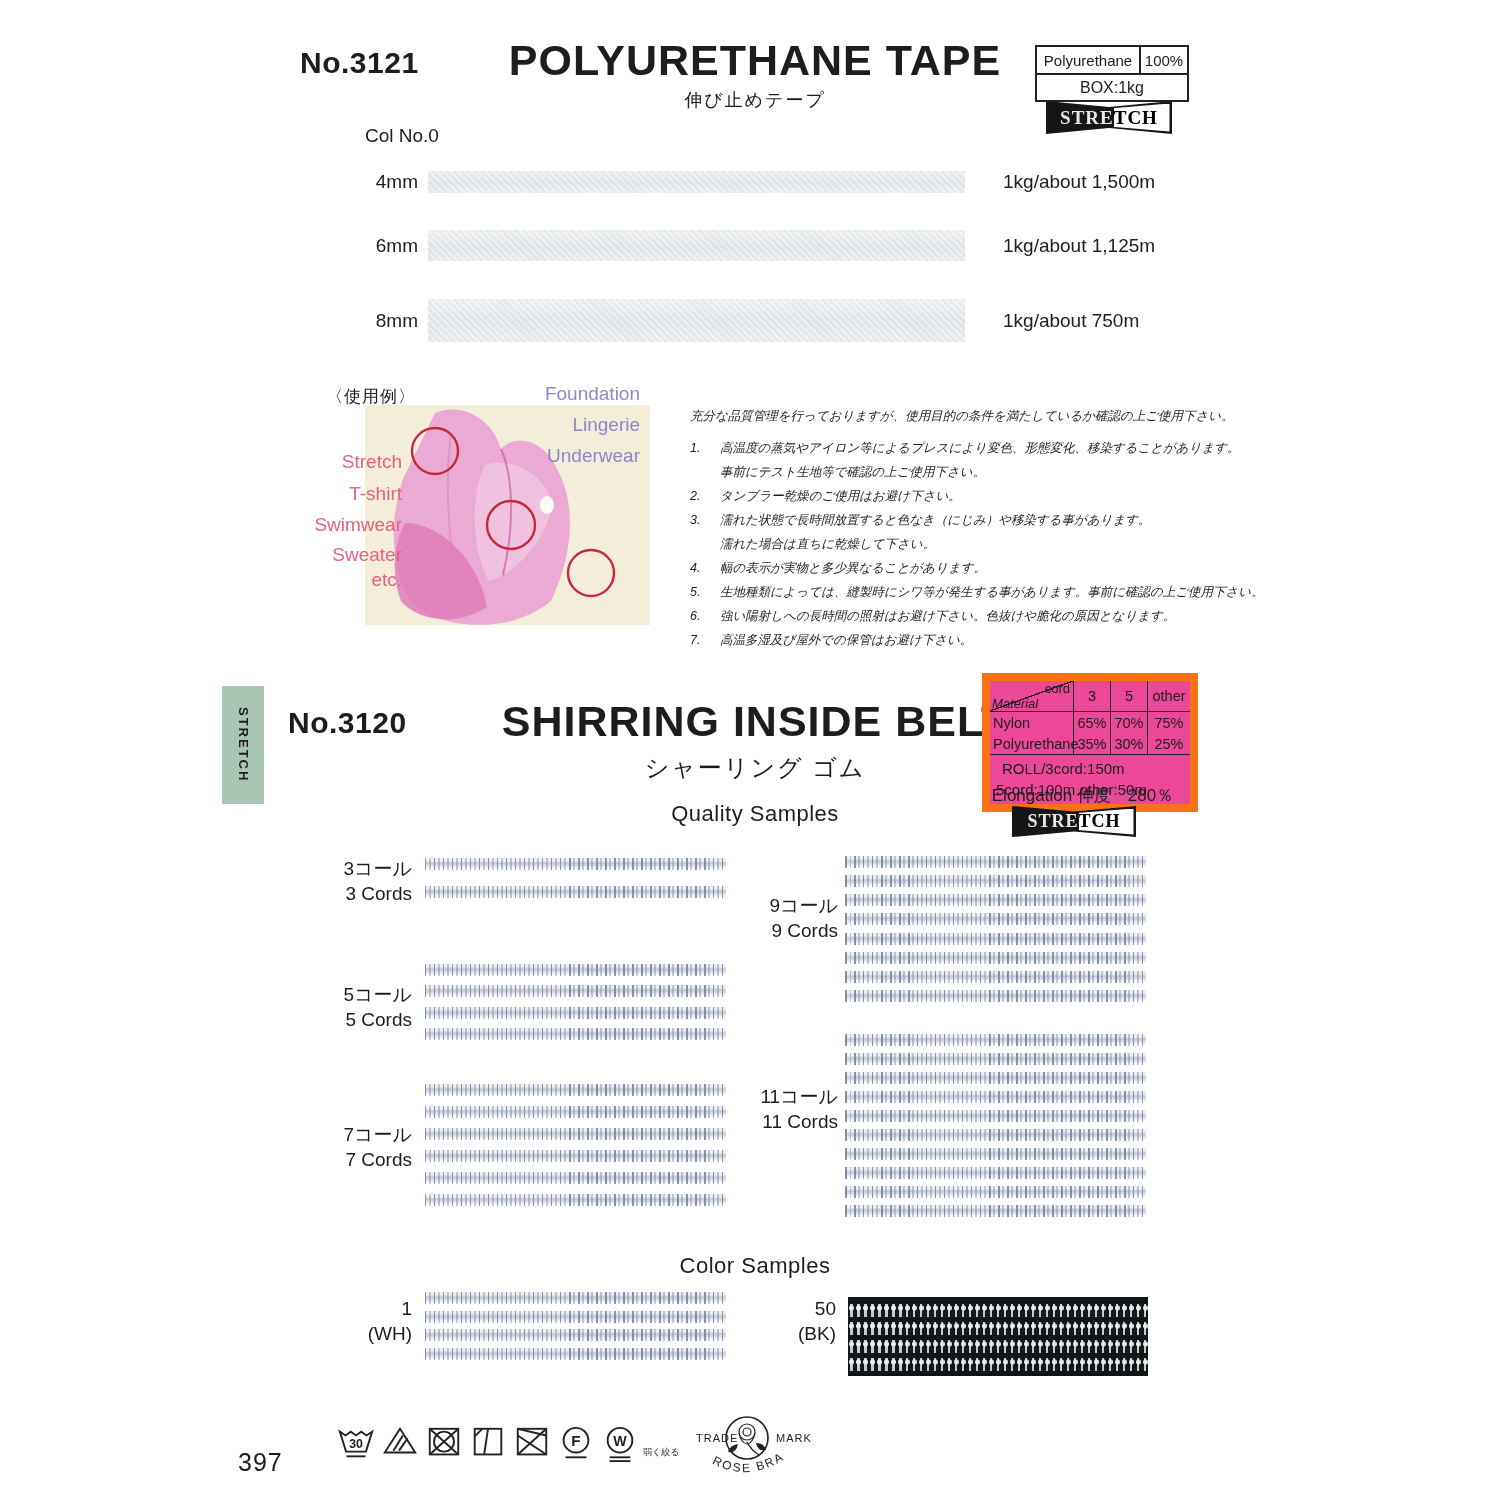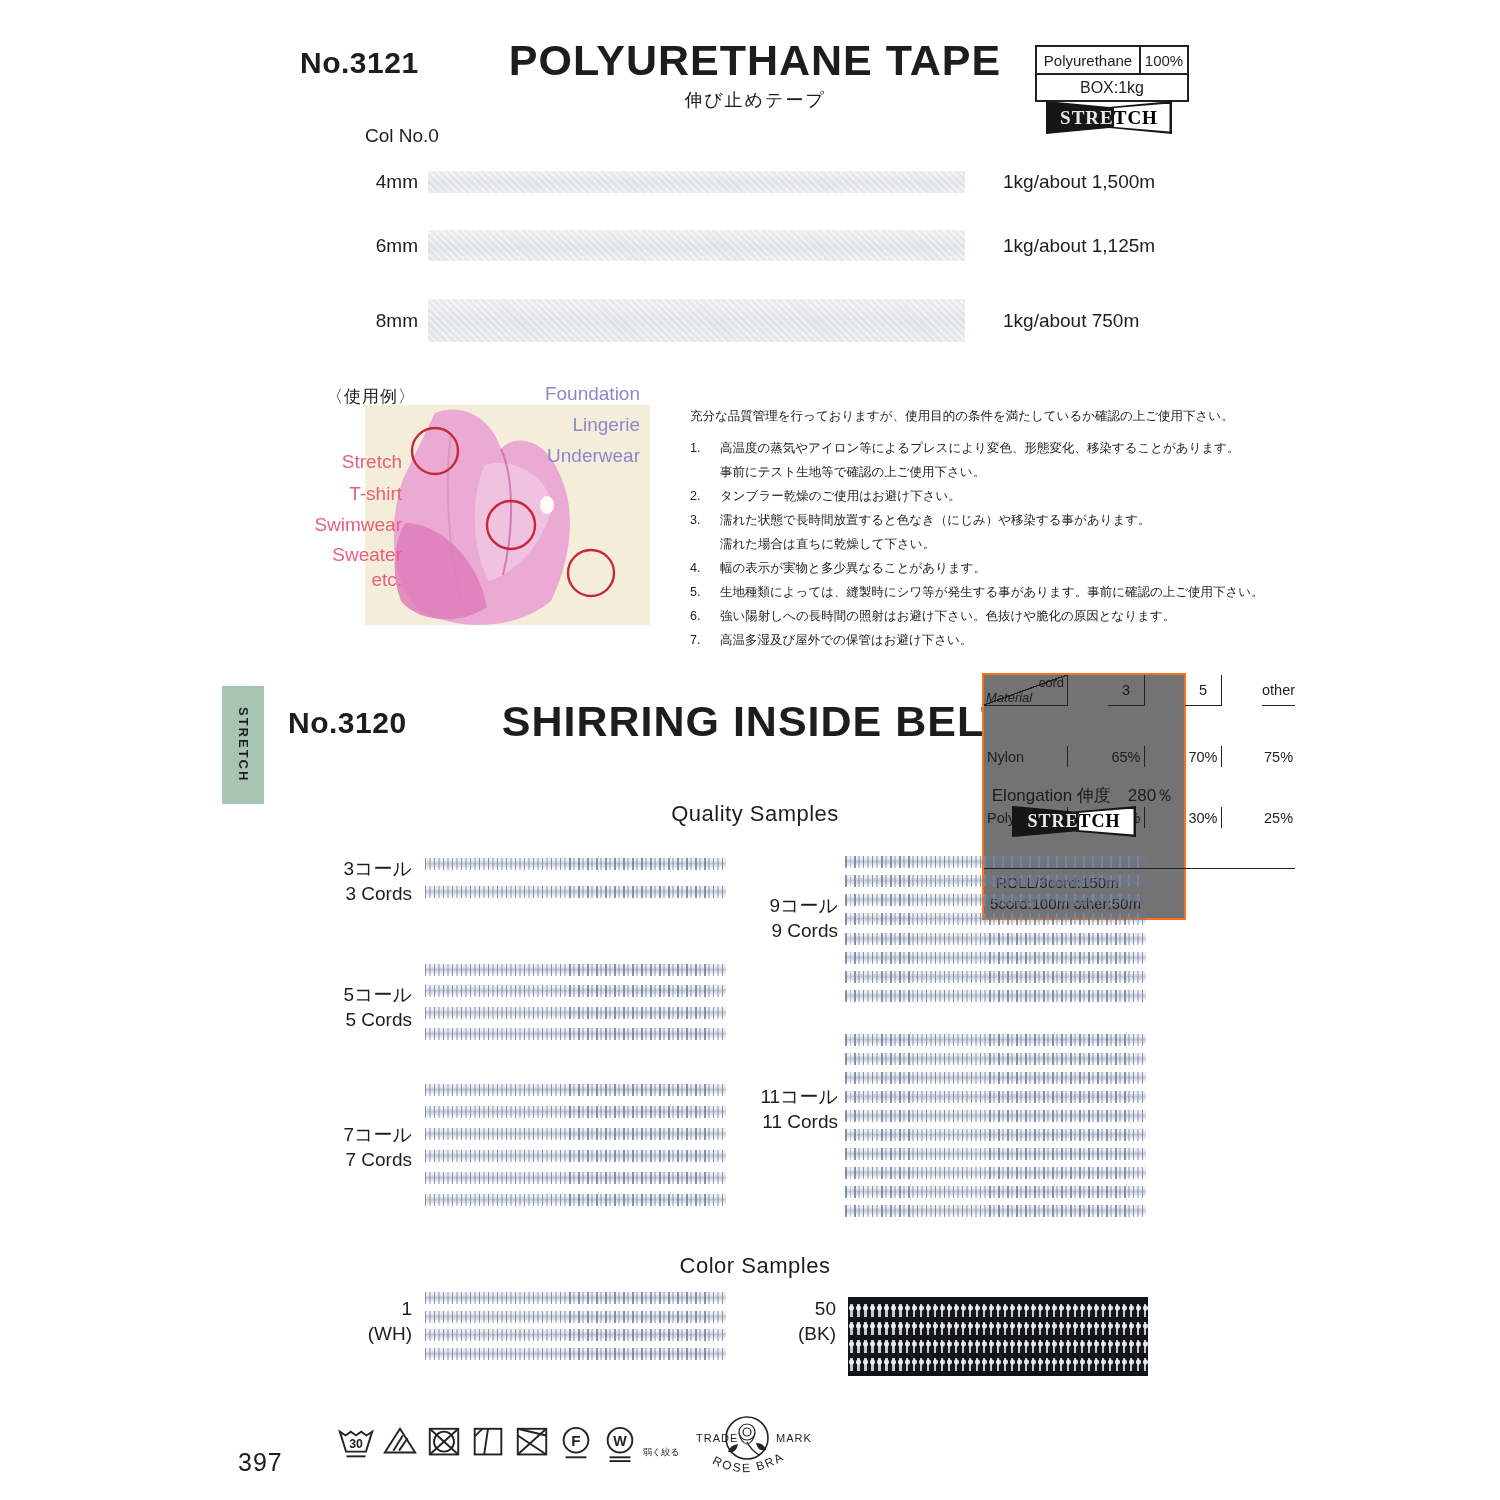--- a/index.html
+++ b/index.html
@@ -36,33 +36,33 @@
     background-image:repeating-linear-gradient(45deg,rgba(255,255,255,.45) 0 2px,transparent 2px 5px);}
   .tape-size{position:absolute;left:320px;width:98px;text-align:right;font-size:19px;}
   .tape-yield{position:absolute;left:1003px;font-size:19px;white-space:nowrap;}
 
   
   .usage-label{font-size:17px;letter-spacing:1px;}
   .u-purple{position:absolute;left:470px;width:170px;text-align:right;font-size:19px;color:#8d88c9;}
   .u-pink{position:absolute;left:296px;width:106px;text-align:right;font-size:19px;color:#e85f7f;}
 
   
-  .notes{position:absolute;left:690px;top:404px;font-size:12.5px;line-height:24px;white-space:nowrap;}
+  .notes{position:absolute;left:690px;top:404px;font-size:12.5px;line-height:24px;white-space:nowrap;font-style:italic;}
   .note-row{display:flex;height:24px;}
   .note-no{width:30px;flex:0 0 30px;}
   .notes-intro{height:24px;margin-bottom:8px;}
 
   
   .side-tab{position:absolute;left:222px;top:686px;width:42px;height:118px;
     display:flex;align-items:center;justify-content:center;}
   .side-tab span{writing-mode:vertical-rl;font-size:13px;font-weight:bold;letter-spacing:2px;color:#1d1d1d;}
 
   
-  .t2{position:absolute;left:982px;top:673px;width:200px;border:2px solid #f97316;background:#737373;
-      display:grid;grid-template-columns:84px 37px 37px 1fr;font-size:14.5px;gap:40px;}
+  .t2{position:absolute;left:982px;top:673px;width:200px;border:8px solid #f97316;background:#ec4899;
+      display:grid;grid-template-columns:84px 37px 37px 1fr;font-size:14.5px;}
   .t2 .cell{display:flex;align-items:center;justify-content:center;}
   .t2 .brd{border-right:1.5px solid #222;}
   .t2 .bbd{border-bottom:1.5px solid #222;}
   .t2-corner{position:relative;height:30px;
     background:linear-gradient(to bottom right,transparent calc(50% - .7px),#222 calc(50% - .7px) calc(50% + .7px),transparent calc(50% + .7px));}
   .t2-corner .top{position:absolute;top:0;right:3px;font-size:13px;}
   .t2-corner .bot{position:absolute;bottom:0;left:2px;font-size:13px;font-style:italic;}
   .t2-mat{display:flex;align-items:center;padding-left:3px;height:21px;font-size:14.5px;}
   .t2-roll{grid-column:1/5;border-top:1.5px solid #222;padding:3px 0 4px 12px;font-size:15px;line-height:21px;}
 
@@ -200,20 +200,21 @@
         <span>高温多湿及び屋外での保管はお避け下さい。</span>
       </div>
   </div>
 
   <div class="side-tab" style="background:#a8c5b3;">
     <span>STRETCH</span>
   </div>
 
   <div class="abs prod-no" style="left:288px;top:706px;">No.3120</div>
   <div class="abs big-title ctr" style="left:455px;top:697px;width:600px;">SHIRRING INSIDE BELT</div>
+  <div class="abs jp-sub ctr" style="left:455px;top:752px;width:600px;font-size:24px;">シャーリング ゴム</div>
   <div class="abs sec-heading ctr" style="left:455px;top:801px;width:600px;">Quality Samples</div>
 
   <div class="t2">
     <div class="t2-corner brd bbd">
       <span class="top">cord</span>
       <span class="bot">Material</span>
     </div>
     <div class="cell brd bbd">3</div>
     <div class="cell brd bbd">5</div>
     <div class="cell bbd">other</div>

